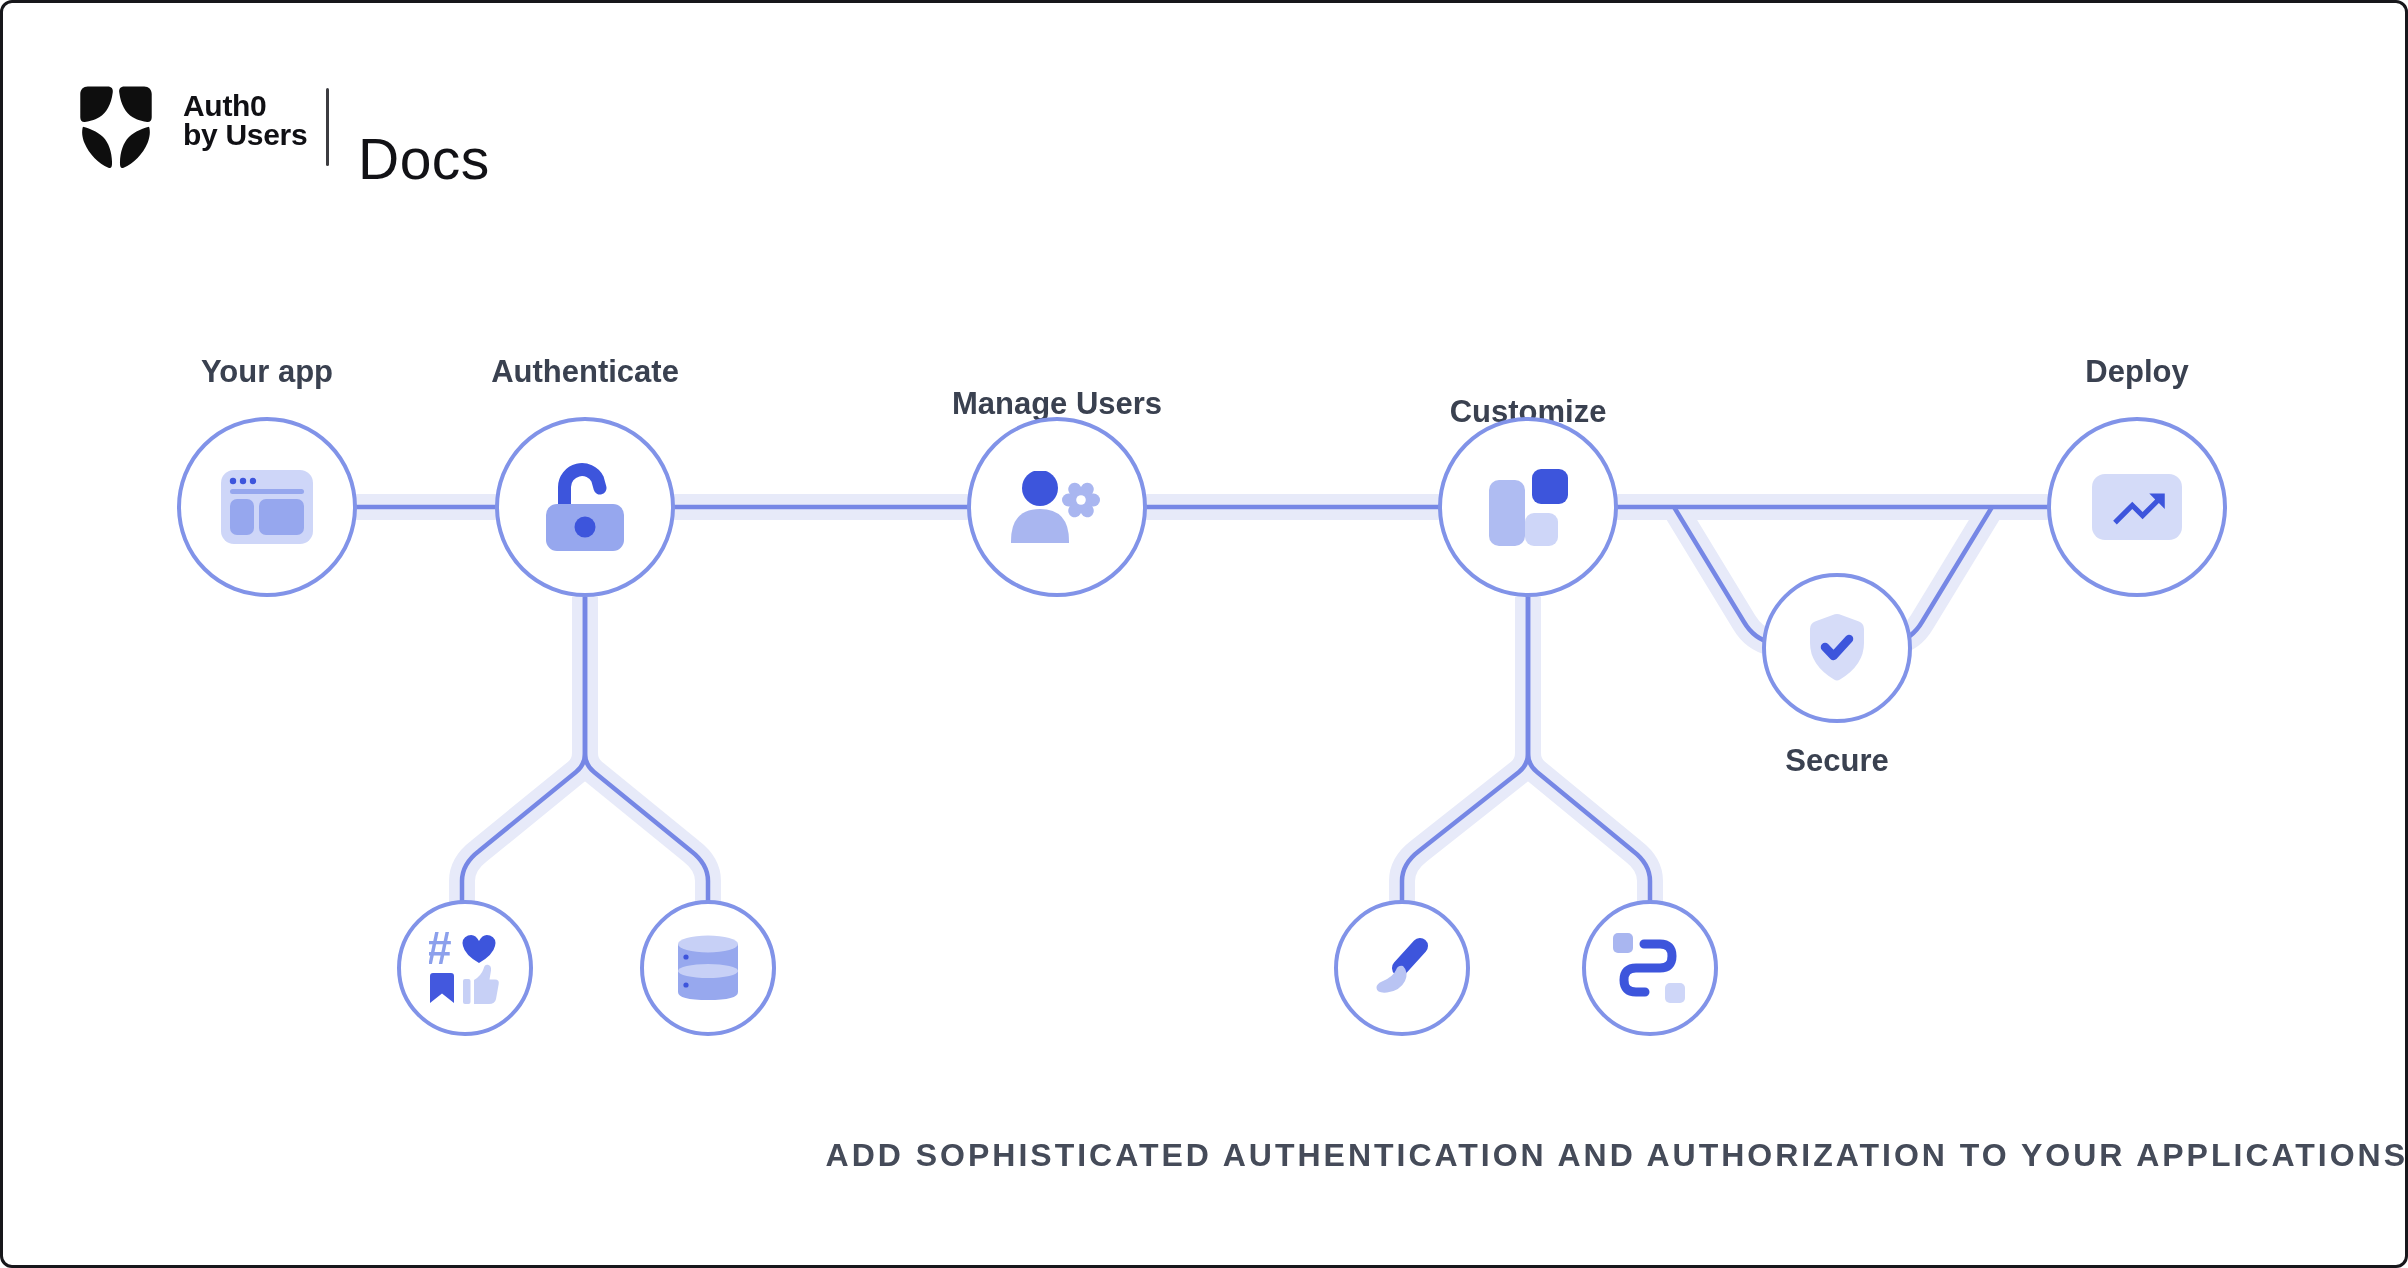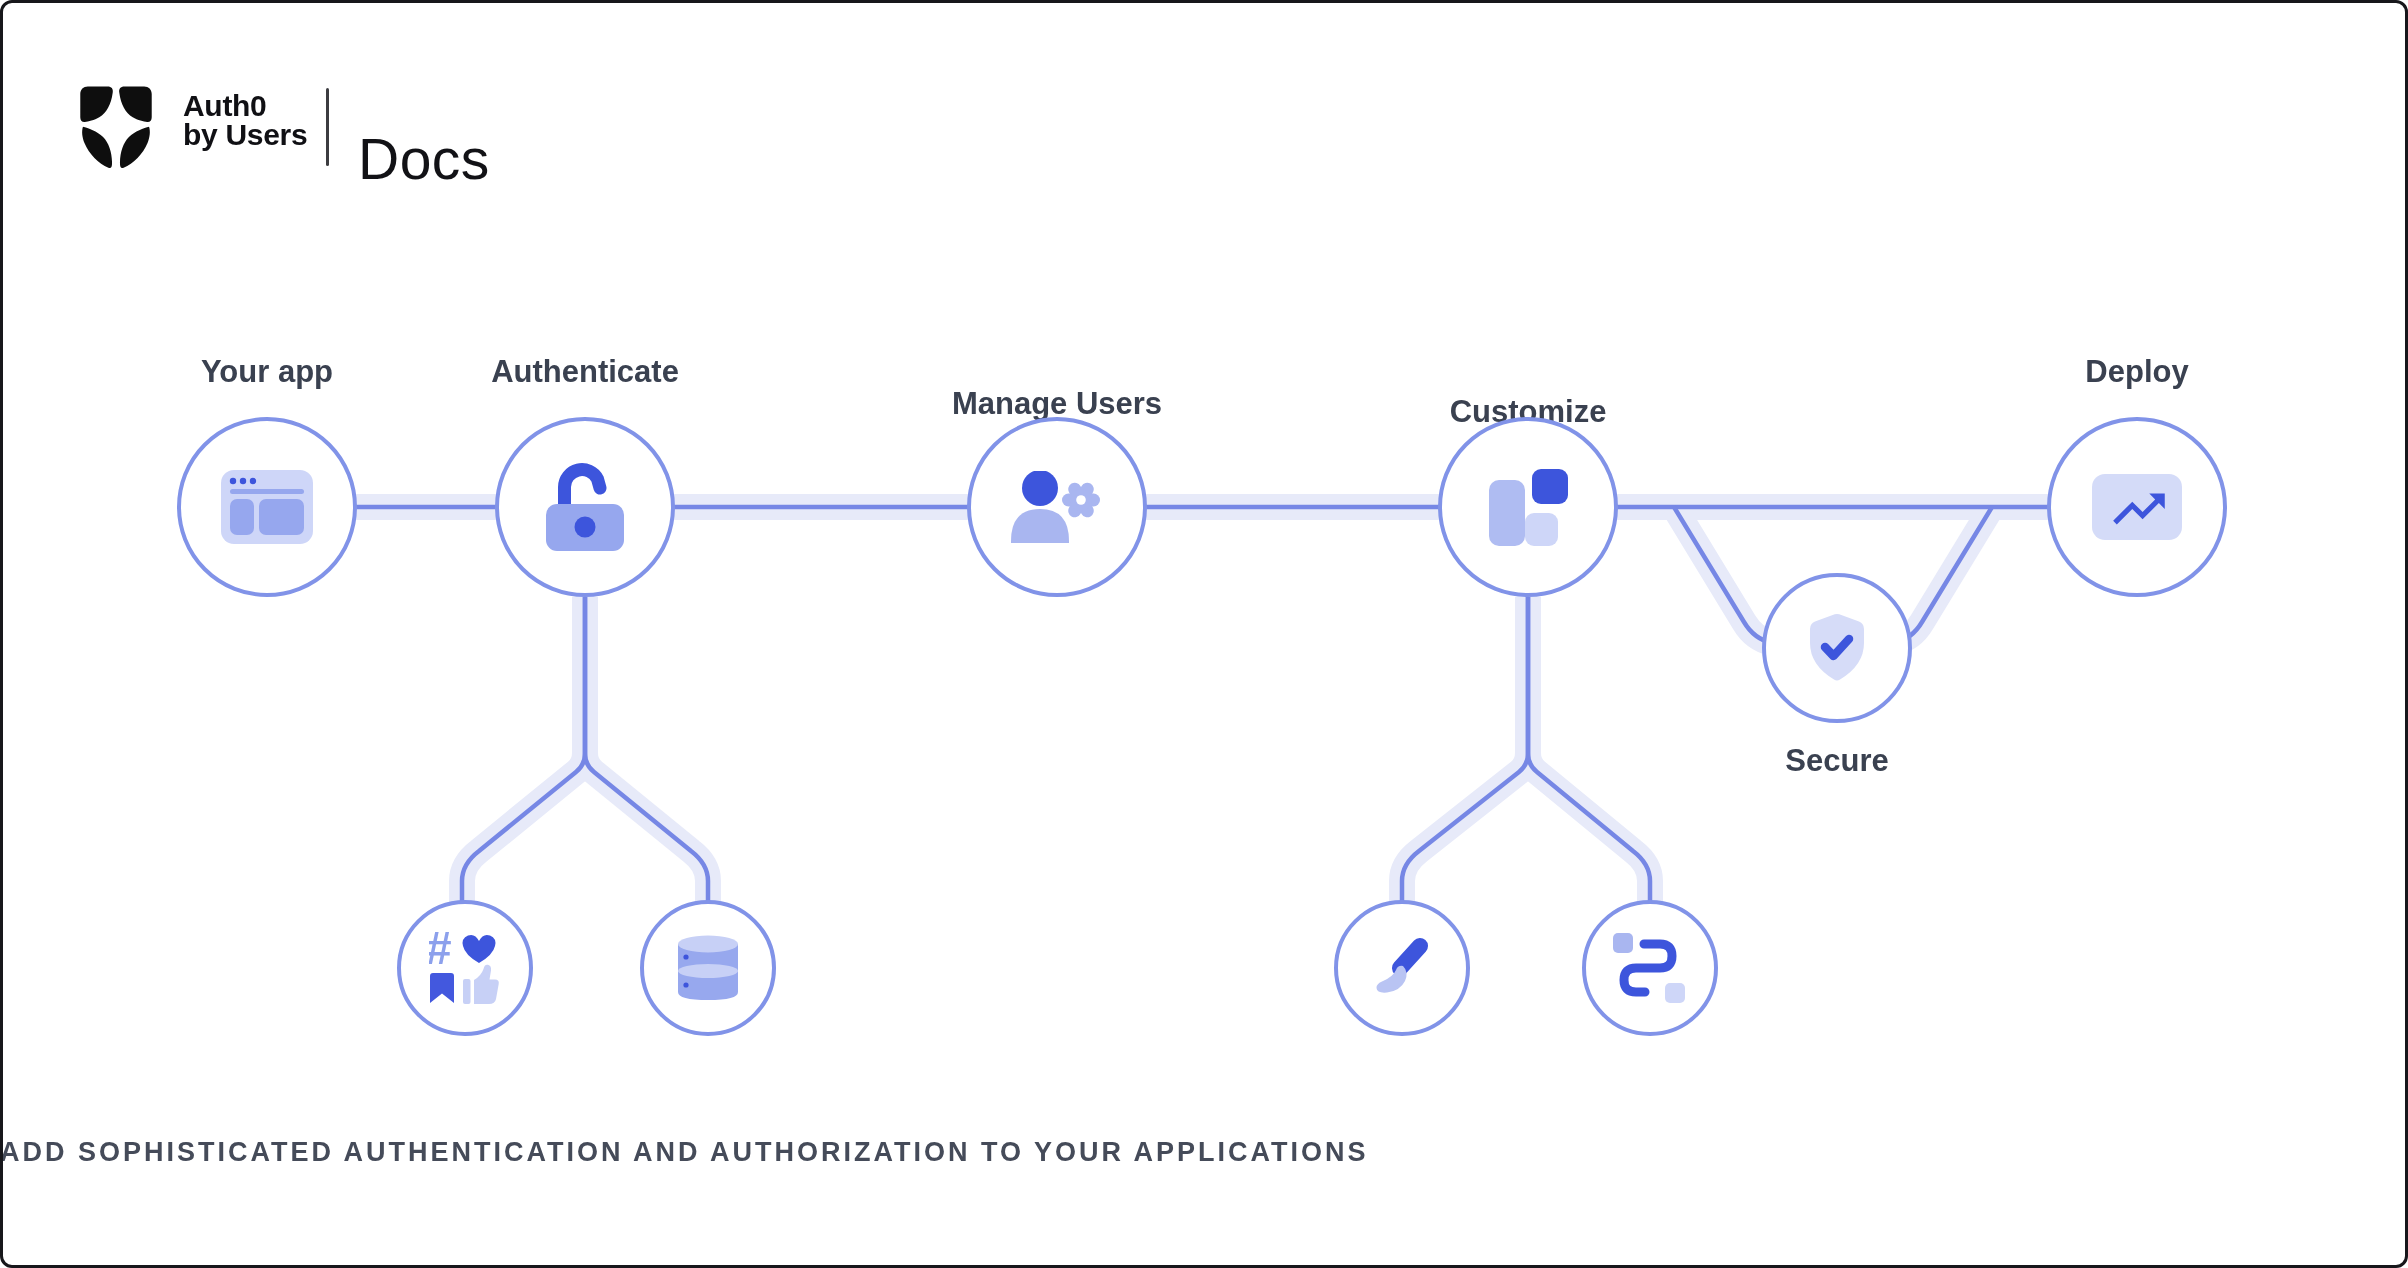--- a/index.html
+++ b/index.html
@@ -61,22 +61,22 @@
   .node.secure{width:150px;height:150px;}
   .node.sub{width:136px;height:136px;top:900px;}
   .node-label{
     position:absolute;
     transform:translateX(-50%);
     font-size:31px;font-weight:bold;color:var(--label);
     white-space:nowrap;line-height:34px;
   }
   .tagline{
     position:absolute;left:0;top:1137px;width:100%;
-    text-align:left;
-    font-size:27px;font-weight:bold;letter-spacing:3px;
+    text-align:right;
+    font-size:32px;font-weight:bold;letter-spacing:3px;
     color:#454B59;
   }
 </style>
 </head>
 <body>
 
 <div class="screen">
   <div class="frame"></div>
 
   <div class="header">

